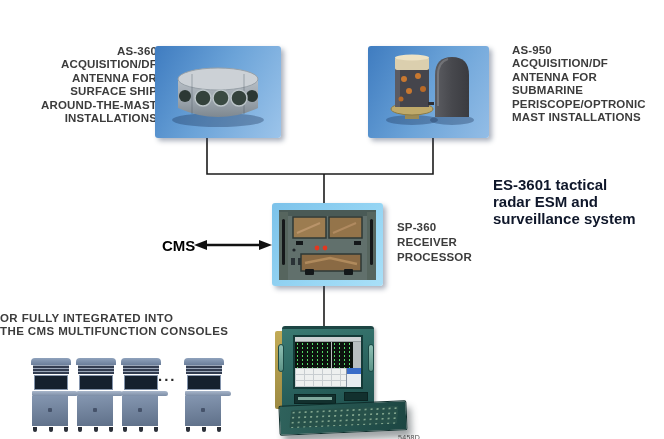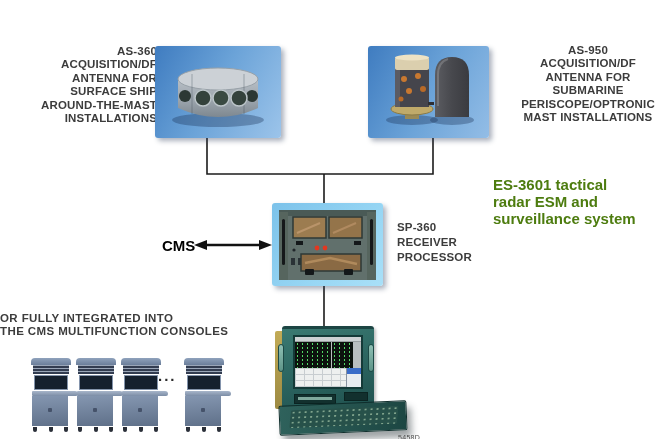--- a/index.html
+++ b/index.html
@@ -4,26 +4,26 @@
 <style>
   * { margin:0; padding:0; box-sizing:border-box; }
   html,body { width:664px; height:439px; }
   body { font-family:"Liberation Sans", sans-serif; background:#ffffff; position:relative; overflow:hidden; }
   .stage { position:absolute; left:0; top:0; width:664px; height:340px; background:#ffffff;margin-top:28px; }
 
   
   .lbl { position:absolute; white-space:pre-line; font-weight:bold; color:#3c3c3c;
          font-size:11.5px; line-height:13.4px; letter-spacing:0.15px; }
   .lbl-as360 { left:7px; top:17px; width:150px; text-align:right; }
-  .lbl-as950 { left:512px; top:16px; width:152px; text-align:center; }
+  .lbl-as950 { left:512px; top:16px; width:152px; text-align:left; }
   .lbl-sp360 { left:397px; top:192px; line-height:14.8px; }
   .lbl-cp360 { left:398px; top:324px; line-height:14.8px; }
   .lbl-note  { left:0px;  top:284px; width:246px; letter-spacing:0.4px; }
   .title { position:absolute; left:493px; top:148px; width:170px; white-space:pre-line;
-           font-weight:bold; color:#4d7c0f; font-size:15px; line-height:17.2px; }
+           font-weight:bold; color:#0f172a; font-size:15px; line-height:17.2px; }
   .cms { position:absolute; left:162px; top:209px; font-weight:bold; color:#000000; font-size:15px; }
   .source { position:absolute; right:14px; top:412px; font-weight:bold; color:#14532d; font-size:12px; }
   .fignum { position:absolute; left:398px; top:406px; font-size:7px; color:#4a4a4a; letter-spacing:0.3px; }
   .dots { position:absolute; left:158px; top:339px; font-weight:bold; color:#2a2a2a;
           font-size:15px; letter-spacing:2px; }
 
   
   svg.wires { position:absolute; left:0; top:0; pointer-events:none; }
   .cms-arrow { position:absolute; left:193px; top:211px; }
 

